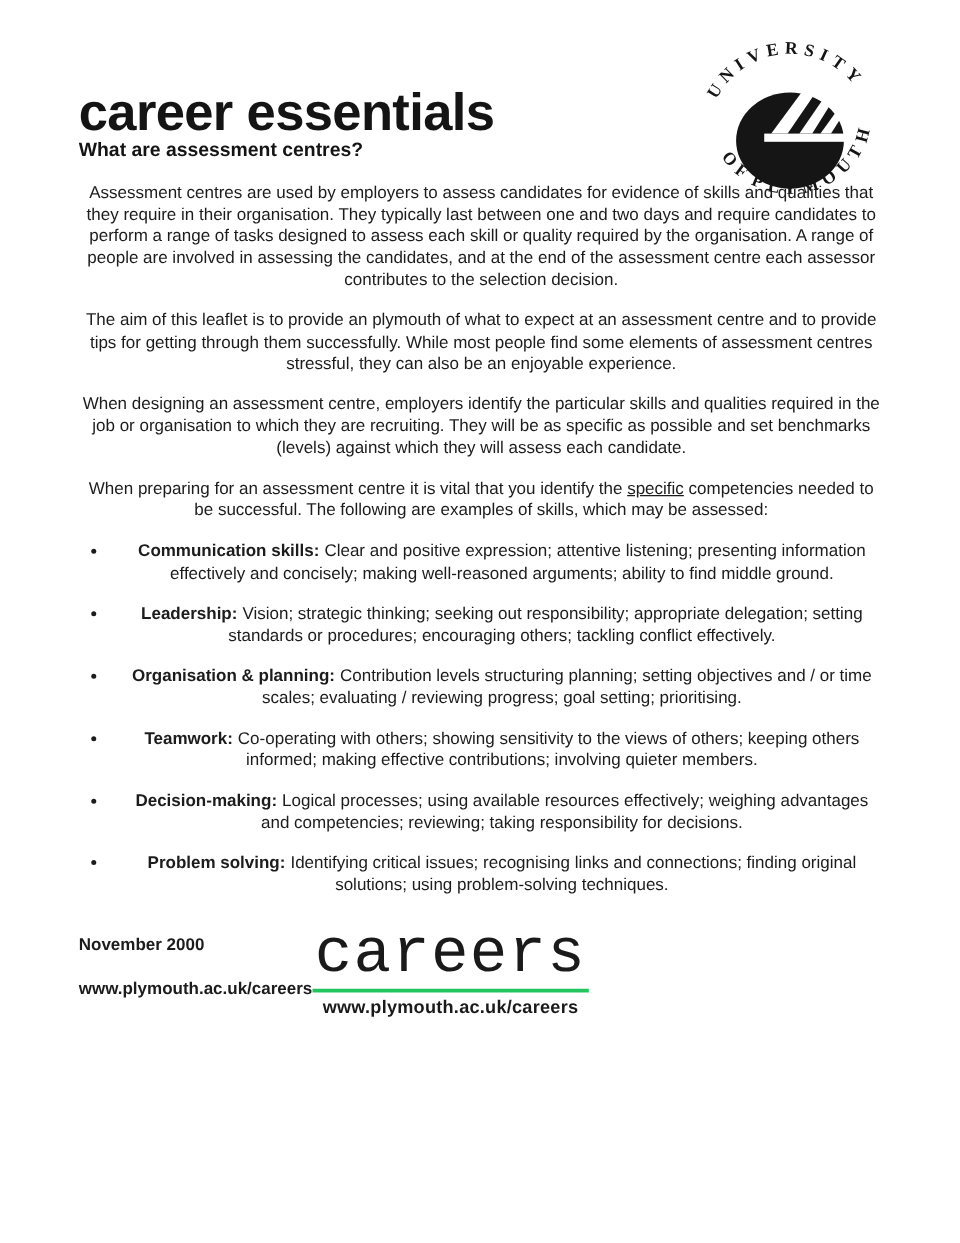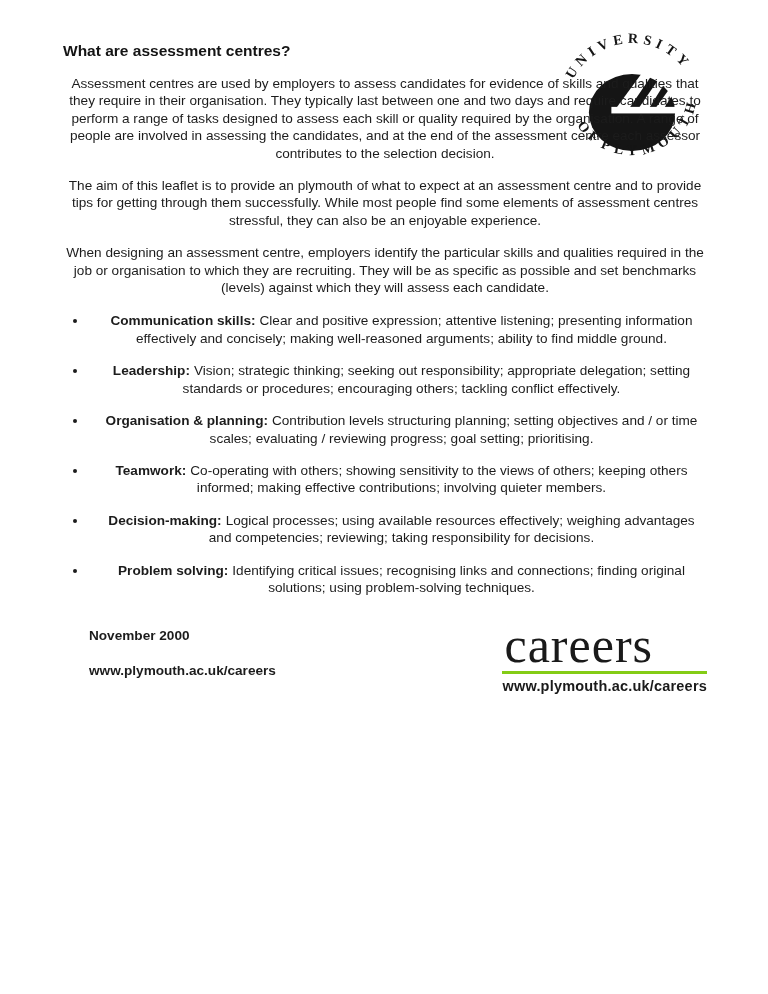--- a/index.html
+++ b/index.html
@@ -42,21 +42,21 @@
     top: 30px;
     width: 152px;
     height: 150px;
   }
   .section-heading {
     margin: 0;
     font-size: 15.5px;
     font-weight: bold;
     color: #141414;
   }
-  .h-first { margin-top: 42px; }
+  .h-first { }
   .h-second { margin-top: 23px; }
   p.body-text {
     margin: 15px 0 0 0;
     font-size: 13.6px;
     line-height: 17.4px;
     text-align: center;
   }
   .underlined { text-decoration: underline; }
   ul.skill-list {
     margin: 16px 0 0 0;
@@ -70,43 +70,42 @@
     line-height: 17.4px;
     text-align: center;
   }
   .skill-term {
     font-weight: bold;
     margin-right: 4px;
   }
   .footer {
     margin-top: 26px;
     display: flex;
-    justify-content: space-between;
+    justify-content: flex-start;
     align-items: flex-start;
-    margin-left: 26px;
   }
   .footer-left {
     font-size: 13.6px;
     font-weight: bold;
     padding-top: 6px;
   }
   .footer-date { margin: 0; }
   .footer-url { margin: 20px 0 0 0; }
   .careers-logo {
     display: inline-block;
     text-align: left;
   }
   .careers-wordmark {
-    font-family: Liberation Serif, serif;
+    font-family: Liberation Mono, monospace;
     font-size: 50px;
     font-weight: normal;
     letter-spacing: 1px;
     line-height: 0.92;
     color: #1a1a1a;
-    border-bottom: 3px solid #84cc16;
+    border-bottom: 3px solid #22c55e;
     padding: 0 2px 3px 2px;
   }
   .careers-url {
     margin-top: 4px;
     font-size: 14.5px;
     font-weight: bold;
     letter-spacing: 0.2px;
     text-align: center;
     color: #1a1a1a;
   }
@@ -132,26 +131,28 @@
       <textPath href="#arc-bottom" startOffset="24" id="uop-arc-of-text">OF</textPath>
     </text>
     <text font-size="15" font-weight="bold" letter-spacing="6" font-family="Liberation Serif, serif" fill="#151515">
       <textPath href="#arc-bottom" startOffset="58" id="uop-arc-bottom-text">PLYMOUTH</textPath>
     </text>
   </svg>
 </div>
 
 <div class="page">
 
+  <h1 class="doc-title">career essentials</h1>
 
   <h3 class="section-heading h-first">What are assessment centres?</h3>
   <p class="body-text">Assessment centres are used by employers to assess candidates for evidence of skills and qualities that they require in their organisation.  They typically last between one and two days and require candidates to perform a range of tasks designed to assess each skill or quality required by the organisation.  A range of people are involved in assessing the candidates, and at the end of the assessment centre each assessor contributes to the selection decision.</p>
   <p class="body-text">The aim of this leaflet is to provide an plymouth of what to expect at an assessment centre and to provide tips for getting through them successfully. While most people find some elements of assessment centres stressful, they can also be an enjoyable experience.</p>
 
   <p class="body-text">When designing an assessment centre, employers identify the particular skills and qualities required in the job or organisation to which they are recruiting.  They will be as specific as possible and set benchmarks (levels) against which they will assess each candidate.</p>
+  <p class="body-text"><span>When preparing for an assessment centre it is vital that you identify the </span><span class="underlined">specific</span><span> competencies needed to be successful. The following are examples of skills, which may be assessed:</span></p>
 
   <ul class="skill-list">
     <li><span class="skill-term">Communication skills:</span><span>Clear and positive expression; attentive listening; presenting information effectively and concisely; making well-reasoned arguments; ability to find middle ground.</span></li>
     <li><span class="skill-term">Leadership:</span><span>Vision; strategic thinking; seeking out responsibility; appropriate delegation; setting standards or procedures; encouraging others; tackling conflict effectively.</span></li>
     <li><span class="skill-term">Organisation &amp; planning:</span><span>Contribution levels structuring planning; setting objectives and / or time scales; evaluating / reviewing progress; goal setting; prioritising.</span></li>
     <li><span class="skill-term">Teamwork:</span><span>Co-operating with others; showing sensitivity to the views of others; keeping others informed; making effective contributions; involving quieter members.</span></li>
     <li><span class="skill-term">Decision-making:</span><span>Logical processes; using available resources effectively; weighing advantages and competencies; reviewing; taking responsibility for decisions.</span></li>
     <li><span class="skill-term">Problem solving:</span><span>Identifying critical issues; recognising links and connections; finding original solutions; using problem-solving techniques.</span></li>
   </ul>
 

